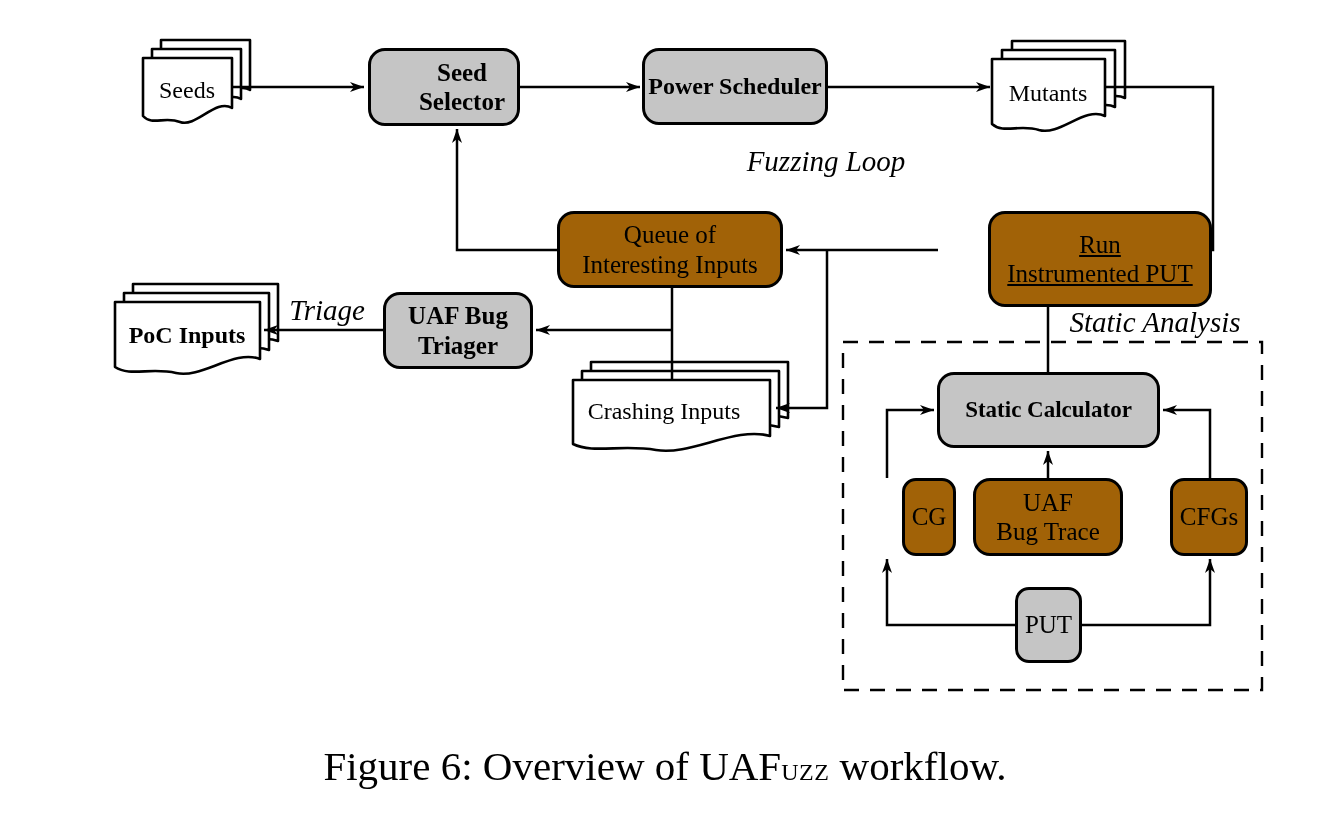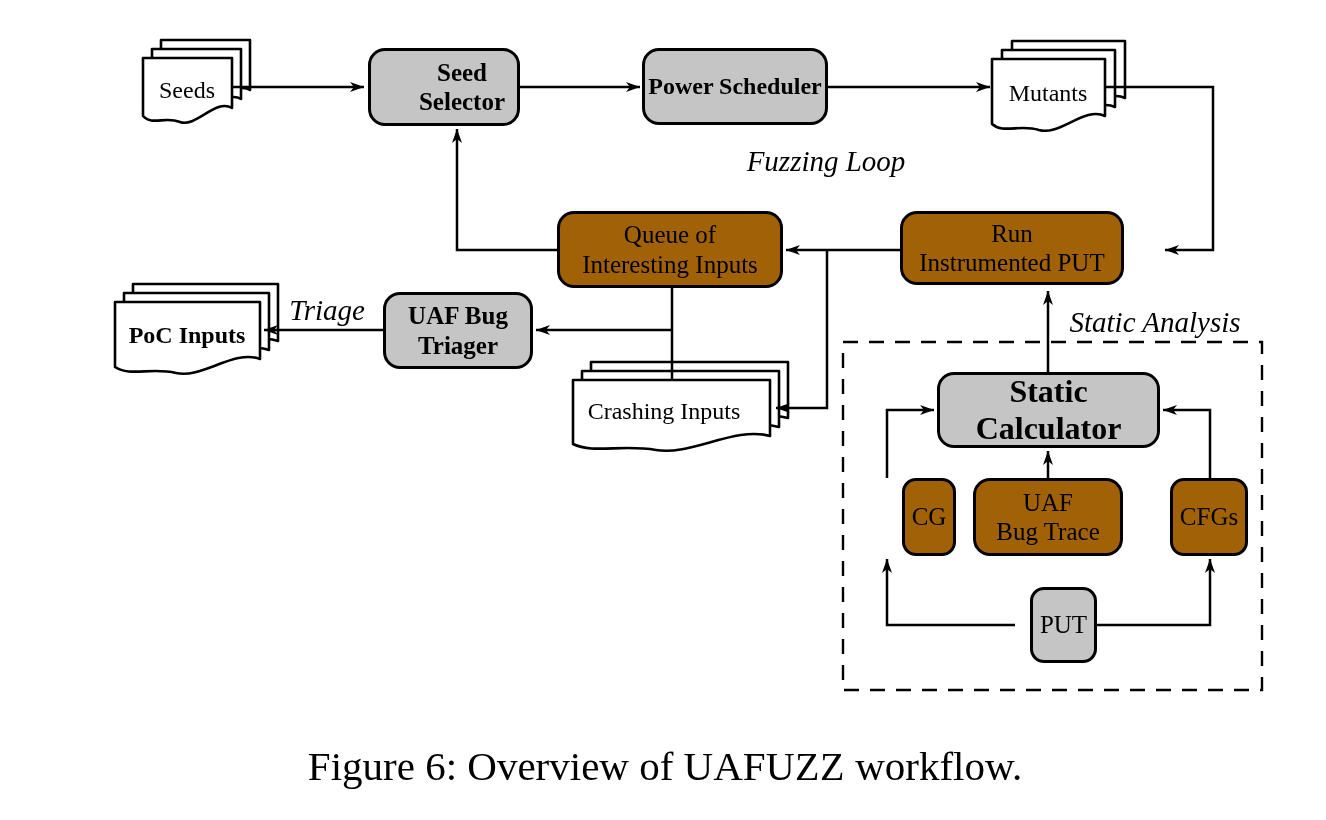--- a/index.html
+++ b/index.html
@@ -37,21 +37,21 @@
     position:absolute;z-index:2;
     transform:translate(-50%,-50%);
     font-style:italic;font-size:29px;white-space:nowrap;
   }
   .caption{
     position:absolute;z-index:2;
     left:665px;top:742px;
     transform:translateX(-50%);
     font-size:41px;white-space:nowrap;
   }
-  .caption .sc{font-size:40px;letter-spacing:0.5px;font-family:Liberation Serif, serif;}
+  .caption .sc{font-size:24px;letter-spacing:0.5px;font-family:Liberation Serif, serif;}
 </style>
 </head>
 <body>
 
 <div class="canvas">
 
   <svg class="layer" width="1326" height="820" viewBox="0 0 1326 820">
     <defs>
       <marker id="ah" markerUnits="userSpaceOnUse" markerWidth="16" markerHeight="13" refX="14" refY="5" orient="auto">
         <path d="M0,0 L14,5 L0,10 L4,5 Z" fill="#000"></path>
@@ -104,36 +104,36 @@
   </svg>
 
   <div class="node gray" style="left:368px;top:48px;width:152px;height:78px;padding-left:36px;">Seed
 Selector</div>
 
   <div class="node gray" style="left:642px;top:48px;width:186px;height:77px;font-size:24px;">Power Scheduler</div>
 
   <div class="node white" style="left:557px;top:211px;width:226px;height:77px;">Queue of
 Interesting Inputs</div>
 
-  <div class="node white" style="left:900px;top:211px;width:224px;height:74px;">Run
+  <div class="node white" style="left:988px;top:211px;width:224px;height:96px;text-decoration:underline;">Run
 Instrumented PUT</div>
 
   <div class="node gray" style="left:383px;top:292px;width:150px;height:77px;">UAF Bug
 Triager</div>
 
-  <div class="node gray" style="left:937px;top:372px;width:223px;height:76px;font-size:32px;">Static Calculator</div>
+  <div class="node gray" style="left:937px;top:372px;width:223px;height:76px;font-size:23px;">Static Calculator</div>
 
   <div class="node white small" style="left:860px;top:478px;width:54px;height:78px;margin-left:42px;">CG</div>
 
   <div class="node white" style="left:973px;top:478px;width:150px;height:78px;">UAF
 Bug Trace</div>
 
   <div class="node white small" style="left:1170px;top:478px;width:78px;height:78px;">CFGs</div>
 
-  <div class="node gray small" style="left:1015px;top:587px;width:67px;height:76px;font-weight:normal;margin-left:15px;">PUT</div>
+  <div class="node gray small" style="left:1015px;top:587px;width:67px;height:76px;font-weight:normal;">PUT</div>
 
   <div class="doclabel" style="left:187px;top:90px;">Seeds</div>
   <div class="doclabel" style="left:1048px;top:93px;">Mutants</div>
   <div class="doclabel" style="left:187px;top:335px;font-weight:bold;">PoC Inputs</div>
   <div class="doclabel" style="left:664px;top:411px;">Crashing Inputs</div>
 
   <div class="annotation" style="left:826px;top:161px;">Fuzzing Loop</div>
   <div class="annotation" style="left:327px;top:310px;">Triage</div>
   <div class="annotation" style="left:1155px;top:322px;">Static Analysis</div>
 

